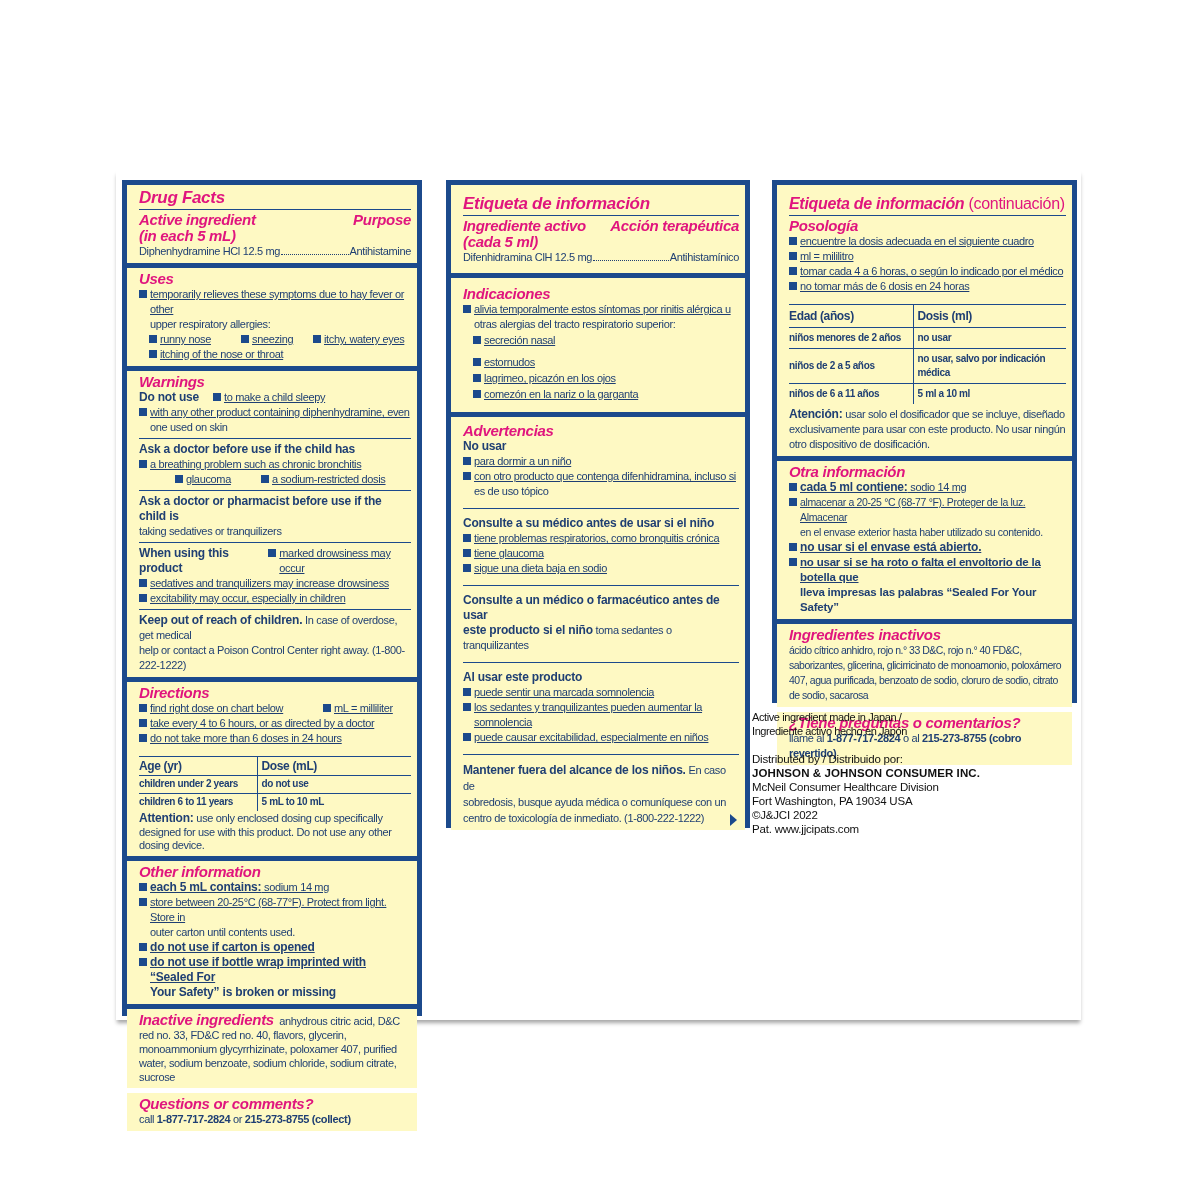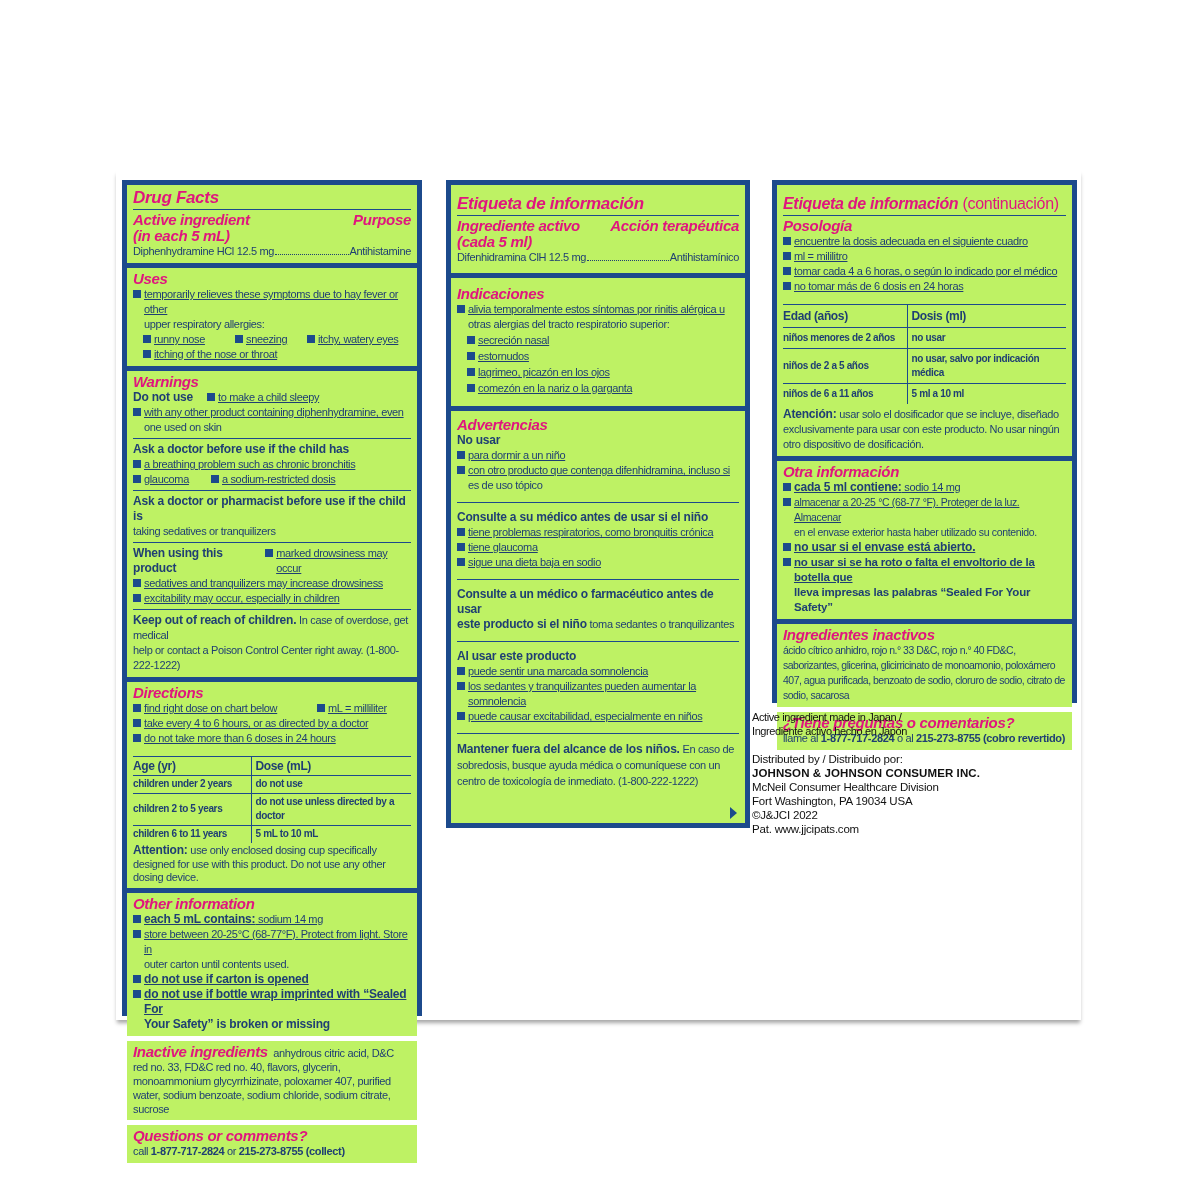--- a/index.html
+++ b/index.html
@@ -12,22 +12,22 @@
     box-shadow: 0 4px 4px -1px rgba(0,0,0,0.35);
   }
 
   .panel {
     position: absolute;
     background: #1c4a8c;
     padding: 5px;
     display: flex; flex-direction: column; gap: 5px;
   }
   .sec {
-    background: #bef264;
-    padding: 3px 6px 4px 6px;
+    background: #fef9c3;
+    padding: 3px 6px 4px 12px;
     position: relative;
   }
 
   .title-big { color: #e0157e; font-style: italic; font-weight: bold; font-size: 17px; line-height: 19px; letter-spacing: -0.3px; }
   .title-big .normal { font-style: normal; font-weight: normal; color: #e0157e; }
   .h-pink { color: #e0157e; font-style: italic; font-weight: bold; font-size: 15px; line-height: 16px; letter-spacing: -0.3px; }
   .rule { border-top: 1.5px solid #1c4a8c; margin: 2px 0 2px 0; }
   .thin-rule { border-top: 1.5px solid #1c4a8c; margin: 3px 0 3px 0; }
 
   .row-flex { display: flex; justify-content: space-between; align-items: flex-start; }
@@ -127,21 +127,21 @@
         <span class="sq"></span>
         <span>with any other product containing diphenhydramine, even</span>
       </div>
     <div class="txt" style="padding-left:11px">one used on skin</div>
     <div class="thin-rule"></div>
     <div class="sub-h">Ask a doctor before use if the child has</div>
     <div class="bul">
         <span class="sq"></span>
         <span>a breathing problem such as chronic bronchitis</span>
       </div>
-    <div style="display:flex; gap:16px;">
+    <div style="display:flex; gap:24px;margin-left:36px;">
       <div class="bul" style="width:62px">
           <span class="sq"></span>
           <span>glaucoma</span>
         </div>
       <div class="bul">
           <span class="sq"></span>
           <span>a sodium-restricted dosis</span>
         </div>
     </div>
     <div class="thin-rule"></div>
@@ -192,24 +192,20 @@
       <tbody>
           <tr>
         <th style="width:118px">Age (yr)</th>
         <th>Dose (mL)</th>
       </tr>
       <tr>
         <td>children under 2 years</td>
         <td>do not use</td>
       </tr>
       <tr>
-        <td>children 2 to 5 years</td>
-        <td>do not use unless directed by a doctor</td>
-      </tr>
-      <tr>
         <td>children 6 to 11 years</td>
         <td>5 mL to 10 mL</td>
       </tr>
     </tbody>
       </table>
     <div class="txt" style="line-height:13px"><span class="sub-h">Attention:</span><span> use only enclosed dosing cup specifically designed for use with this product. Do not use any other dosing device.</span></div>
   </div>
 
   <div class="sec">
     <div class="h-pink">Other information</div>
@@ -266,21 +262,21 @@
     <div class="h-pink">Indicaciones</div>
     <div class="bul">
         <span class="sq"></span>
         <span>alivia temporalmente estos síntomas por rinitis alérgica u</span>
       </div>
     <div class="txt" style="padding-left:11px">otras alergias del tracto respiratorio superior:</div>
     <div class="bul indent" style="margin-top:1px">
         <span class="sq"></span>
         <span>secreción nasal</span>
       </div>
-    <div class="bul indent" style="margin-top:1px">
+    <div class="bul indent" style="margin-top:7px">
         <span class="sq"></span>
         <span>estornudos</span>
       </div>
     <div class="bul indent" style="margin-top:1px">
         <span class="sq"></span>
         <span>lagrimeo, picazón en los ojos</span>
       </div>
     <div class="bul indent" style="margin-top:1px; margin-bottom:6px">
         <span class="sq"></span>
         <span>comezón en la nariz o la garganta</span>

